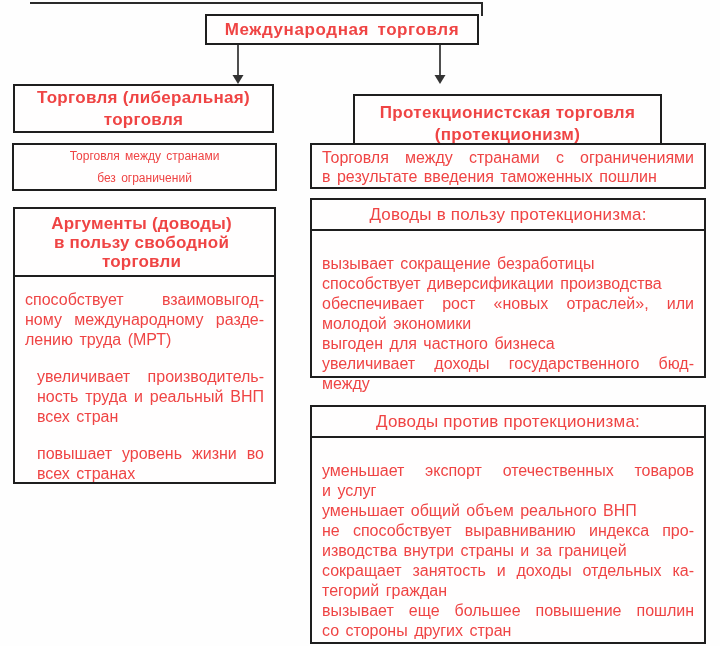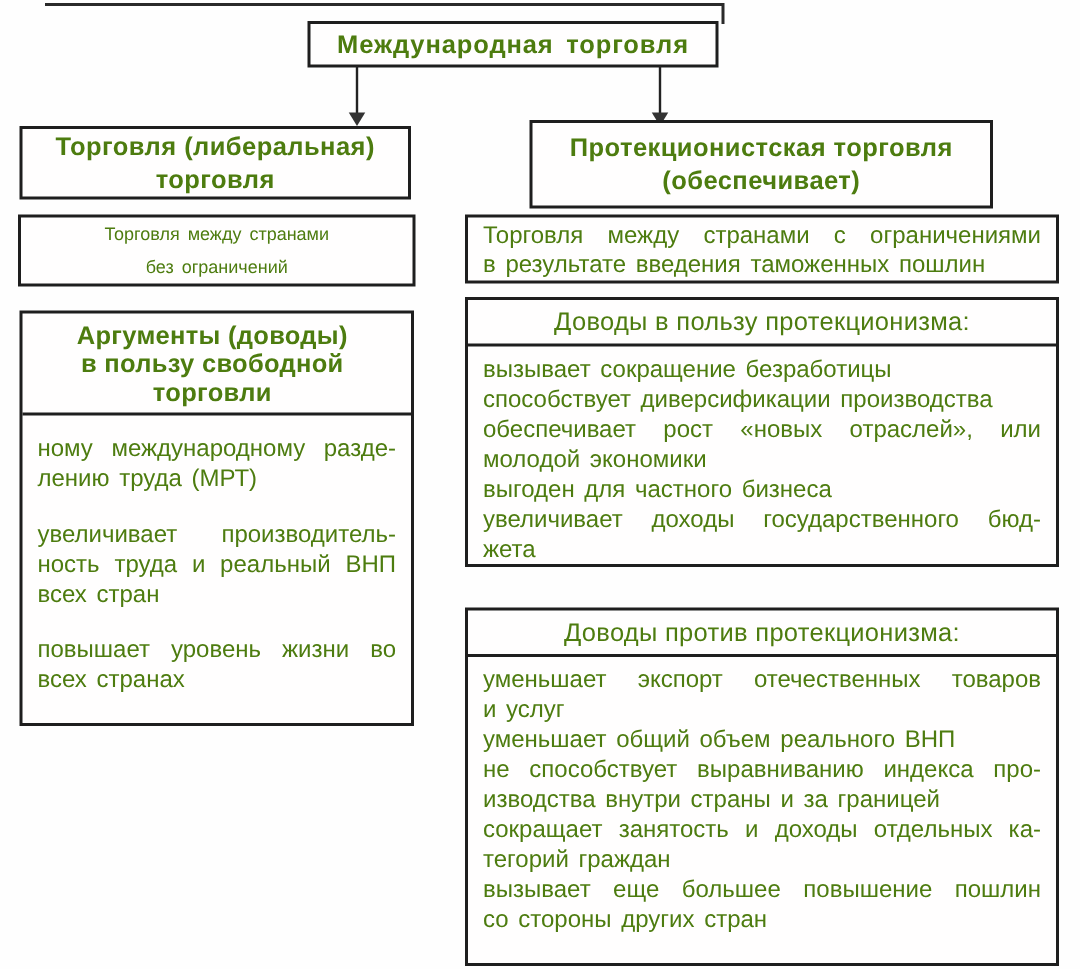--- a/index.html
+++ b/index.html
@@ -2,21 +2,21 @@
 <html><head>
 <meta charset="utf-8">
 <style>
   html, body { margin: 0; padding: 0; background: #ffffff; }
   #canvas {
     position: relative;
     width: 720px;
     height: 646px;
     background: #fefefe;
     font-family: "Liberation Sans", sans-serif;
-    color: #4d7c0f;
+    color: #ef4444;
     overflow: hidden;
   }
   .box {
     position: absolute;
     border: 2px solid #1e1e1e;
     background: #fffefe;
     box-sizing: border-box;
   }
   .center-box {
     display: flex;
@@ -47,25 +47,25 @@
     font-weight: bold;
     text-align: center;
     line-height: 19px;
     padding: 5px 6px 4px 0;
     border-bottom: 2px solid #1e1e1e;
     letter-spacing: 0.2px;
   }
   .box-body {
     font-size: 16px;
     line-height: 20px;
-    padding: 6px 10px 0 10px;
+    padding: 23px 10px 0 10px;
     word-spacing: 2px;
   }
   .args-body { padding-top: 13px; }
-  .args-body .para + .para { margin-top: 17px; }
+  .args-body .para + .para { margin-top: 17px; margin-left: 12px; }
   .def-body { padding: 3px 10px 0 10px; line-height: 19px; }
   .jline { text-align: justify; text-align-last: justify; }
   .jline.last { text-align-last: left; }
   .arrow { position: absolute; }
   .artifact { position: absolute; background: #2a2a2a; }
 </style>
 </head>
 <body>
 
 <div id="canvas">
@@ -101,39 +101,40 @@
   </div>
 
   <div class="box" style="left:13px; top:207px; width:263px; height:277px;">
     <div class="args-hdr">
         <div class="tline">Аргументы (доводы)</div>
         <div class="tline">в пользу свободной</div>
         <div class="tline">торговли</div>
       </div>
     <div class="box-body args-body">
         <div class="para">
+          <div class="jline">способствует взаимовыгод-</div>
           <div class="jline">ному международному разде-</div>
           <div class="jline last">лению труда (МРТ)</div>
         </div>
         <div class="para">
           <div class="jline">увеличивает производитель-</div>
           <div class="jline">ность труда и реальный ВНП</div>
           <div class="jline last">всех стран</div>
         </div>
         <div class="para">
           <div class="jline">повышает уровень жизни во</div>
           <div class="jline last">всех странах</div>
         </div>
       </div>
   </div>
 
-  <div class="box center-box" style="left:353px; top:80px; width:309px; height:59px;">
+  <div class="box center-box" style="left:353px; top:94px; width:309px; height:59px;">
     <div class="branch-title">
         <div class="tline">Протекционистская торговля</div>
-        <div class="tline">(обеспечивает)</div>
+        <div class="tline">(протекционизм)</div>
       </div>
   </div>
 
   <div class="box" style="left:310px; top:143px; width:396px; height:46px;">
     <div class="box-body def-body">
         <div class="para">
           <div class="jline">Торговля между странами с ограничениями</div>
           <div class="jline last">в результате введения таможенных пошлин</div>
         </div>
       </div>
@@ -150,21 +151,21 @@
         </div>
         <div class="para">
           <div class="jline">обеспечивает рост «новых отраслей», или</div>
           <div class="jline last">молодой экономики</div>
         </div>
         <div class="para">
           <div class="jline last">выгоден для частного бизнеса</div>
         </div>
         <div class="para">
           <div class="jline">увеличивает доходы государственного бюд-</div>
-          <div class="jline last">жета</div>
+          <div class="jline last">между</div>
         </div>
       </div>
   </div>
 
   <div class="box" style="left:310px; top:405px; width:396px; height:239px;">
     <div class="sec-hdr">Доводы против протекционизма:</div>
     <div class="box-body">
         <div class="para">
           <div class="jline">уменьшает экспорт отечественных товаров</div>
           <div class="jline last">и услуг</div>

